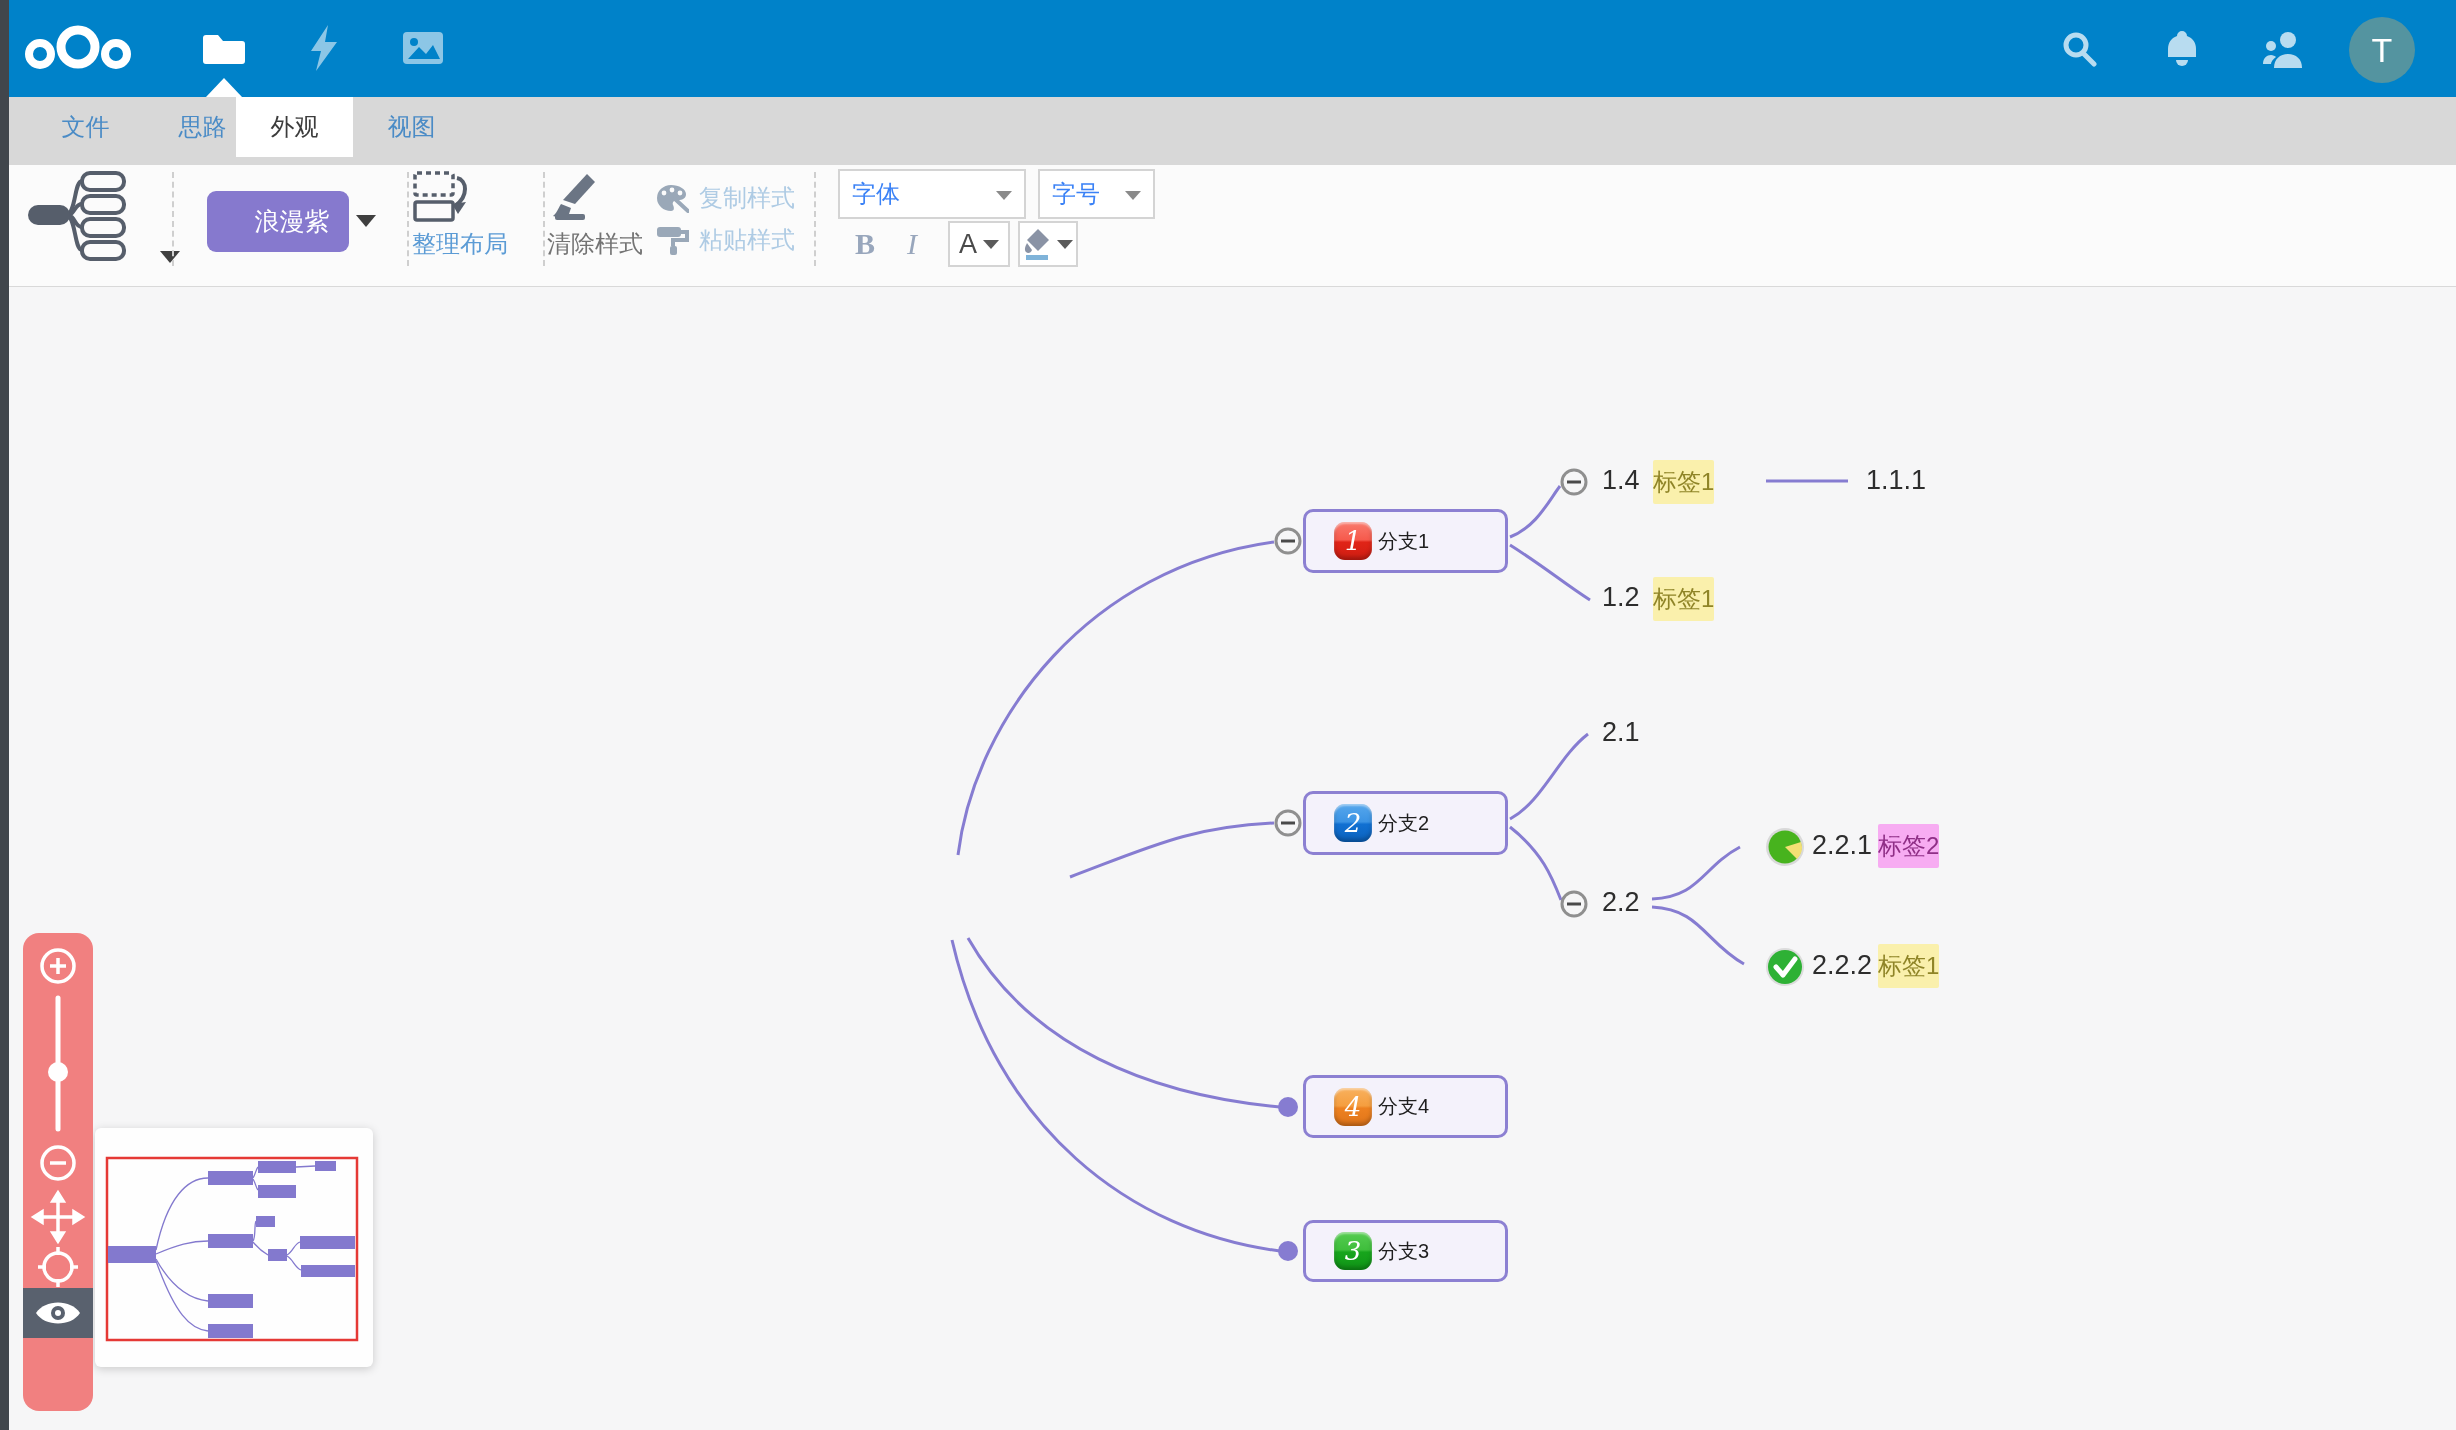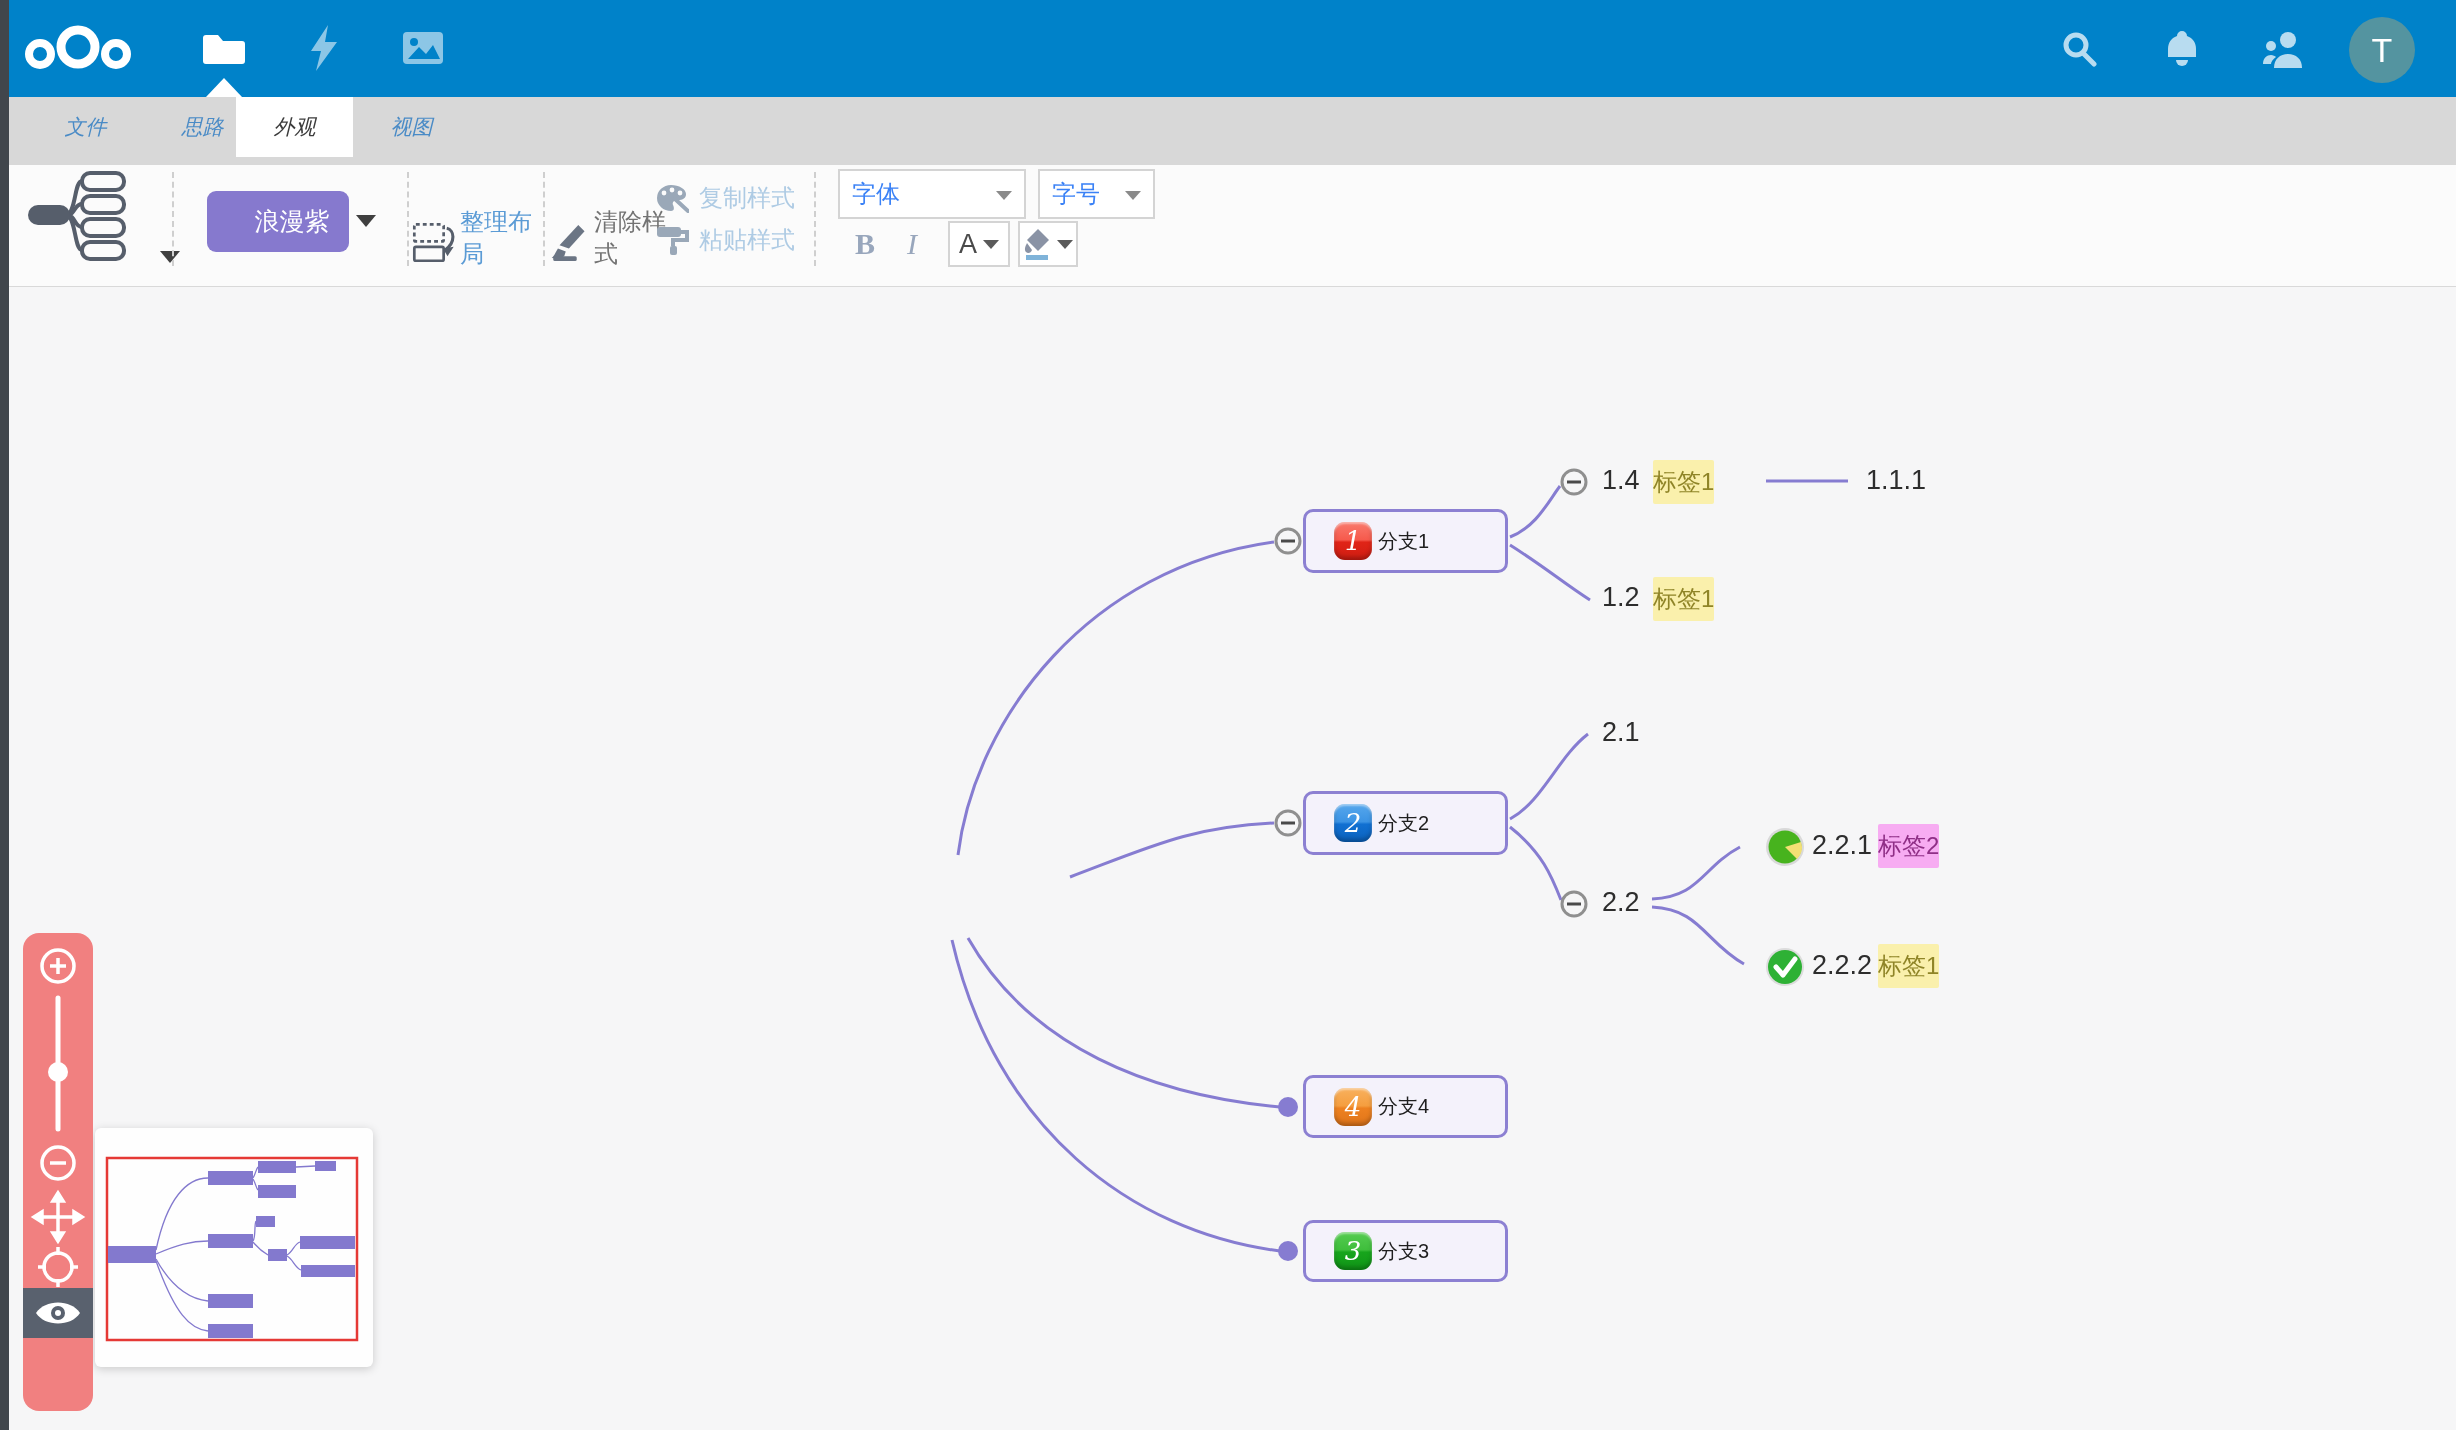--- a/index.html
+++ b/index.html
@@ -19,39 +19,39 @@
   .active-wedge { position:absolute; left:206px; top:78px; width:0; height:0;
      border-left:18px solid transparent; border-right:18px solid transparent; border-bottom:19px solid #ffffff; }
   .hdr-right { position:absolute; top:22px; width:56px; height:56px; display:flex; align-items:center; justify-content:center; cursor:pointer; }
   .hr-search { left:2052px; } .hr-bell { left:2154px; } .hr-contacts { left:2255px; }
   .avatar { position:absolute; left:2349px; top:17px; width:66px; height:66px; border-radius:50%;
      background:#5494a0; color:#fff; font-size:34px; display:flex; align-items:center; justify-content:center; }
 
   
   .tabbar { position:absolute; left:0; top:97px; width:2456px; height:68px; background:#d8d8d8; z-index:39; }
   .tab { position:absolute; top:0; height:60px; width:117px; display:flex; align-items:center; justify-content:center;
-     font-size:21px; color:#4a8bc6; cursor:pointer;font-style:italic; }
+     font-size:24px; color:#4a8bc6; cursor:pointer; }
   .tab.active { background:#ffffff; color:#3c3c3c; }
   .tab0{left:27px;} .tab1{left:144px;} .tab2{left:236px;} .tab3{left:353px;}
   .close-btn { position:absolute; left:2404px; top:112px; width:40px; height:40px; border-radius:50%; background:#9a9a9a; cursor:pointer; }
   .close-btn i { position:absolute; left:9px; top:18px; width:22px; height:4px; background:#fff; border-radius:2px; }
   .close-btn i:first-child { transform:rotate(45deg); } .close-btn i:last-child { transform:rotate(-45deg); }
 
   
   .toolbar { position:absolute; left:0; top:165px; width:2456px; height:122px; background:#fbfbfb; border-bottom:1px solid #d9d9d9; z-index:38; }
   .sep { position:absolute; top:7px; height:94px; border-left:2px dashed #cfcfcf; }
   .sep1{left:172px;} .sep2{left:407px;} .sep3{left:543px;} .sep4{left:814px;}
   .tpl-btn { position:absolute; left:26px; top:4px; width:140px; height:96px; cursor:pointer; }
   .caret { width:0; height:0; border-left:10px solid transparent; border-right:10px solid transparent; border-top:12px solid #3f3f3f; }
   .caret.sm { border-left-width:8px; border-right-width:8px; border-top-width:9px; border-top-color:#8a8a8a; }
   .tpl-caret { position:absolute; left:134px; top:82px; }
   .theme-btn { position:absolute; left:207px; top:26px; width:142px; height:61px; background:#8679ce; border-radius:9px;
      color:#fff; font-size:25px; display:flex; align-items:center; justify-content:center; cursor:pointer;padding-left:28px; }
   .theme-caret { position:absolute; left:356px; top:50px; cursor:pointer; }
-  .tool-big { position:absolute; top:5px; width:122px; height:100px; display:flex; flex-direction:row; align-items:flex-end; justify-content:flex-start; cursor:pointer; }
+  .tool-big { position:absolute; top:5px; width:122px; height:100px; display:flex; flex-direction:column; align-items:flex-start; justify-content:flex-start; cursor:pointer; }
   .tool-big .lbl { font-size:24px; margin-top:4px; }
   .arrange { left:412px; } .arrange .lbl { color:#5b9bd5; }
   .clearstyle { left:547px; } .clearstyle .lbl { color:#737373; }
   .copypaste { position:absolute; left:655px; top:12px; }
   .cp-row { display:flex; align-items:center; height:42px; cursor:pointer; }
   .cp-row .lbl { font-size:24px; color:#aecbe4; margin-left:10px; }
   .selbox { position:absolute; top:4px; height:50px; background:#fff; border:2px solid #d4d4d4; display:flex; align-items:center;
      font-size:24px; color:#3b82f6; padding-left:12px; cursor:pointer; }
   .selbox .caret.sm { position:absolute; right:12px; top:20px; }
   .fontbox { left:838px; width:188px; } .sizebox { left:1038px; width:117px; }

